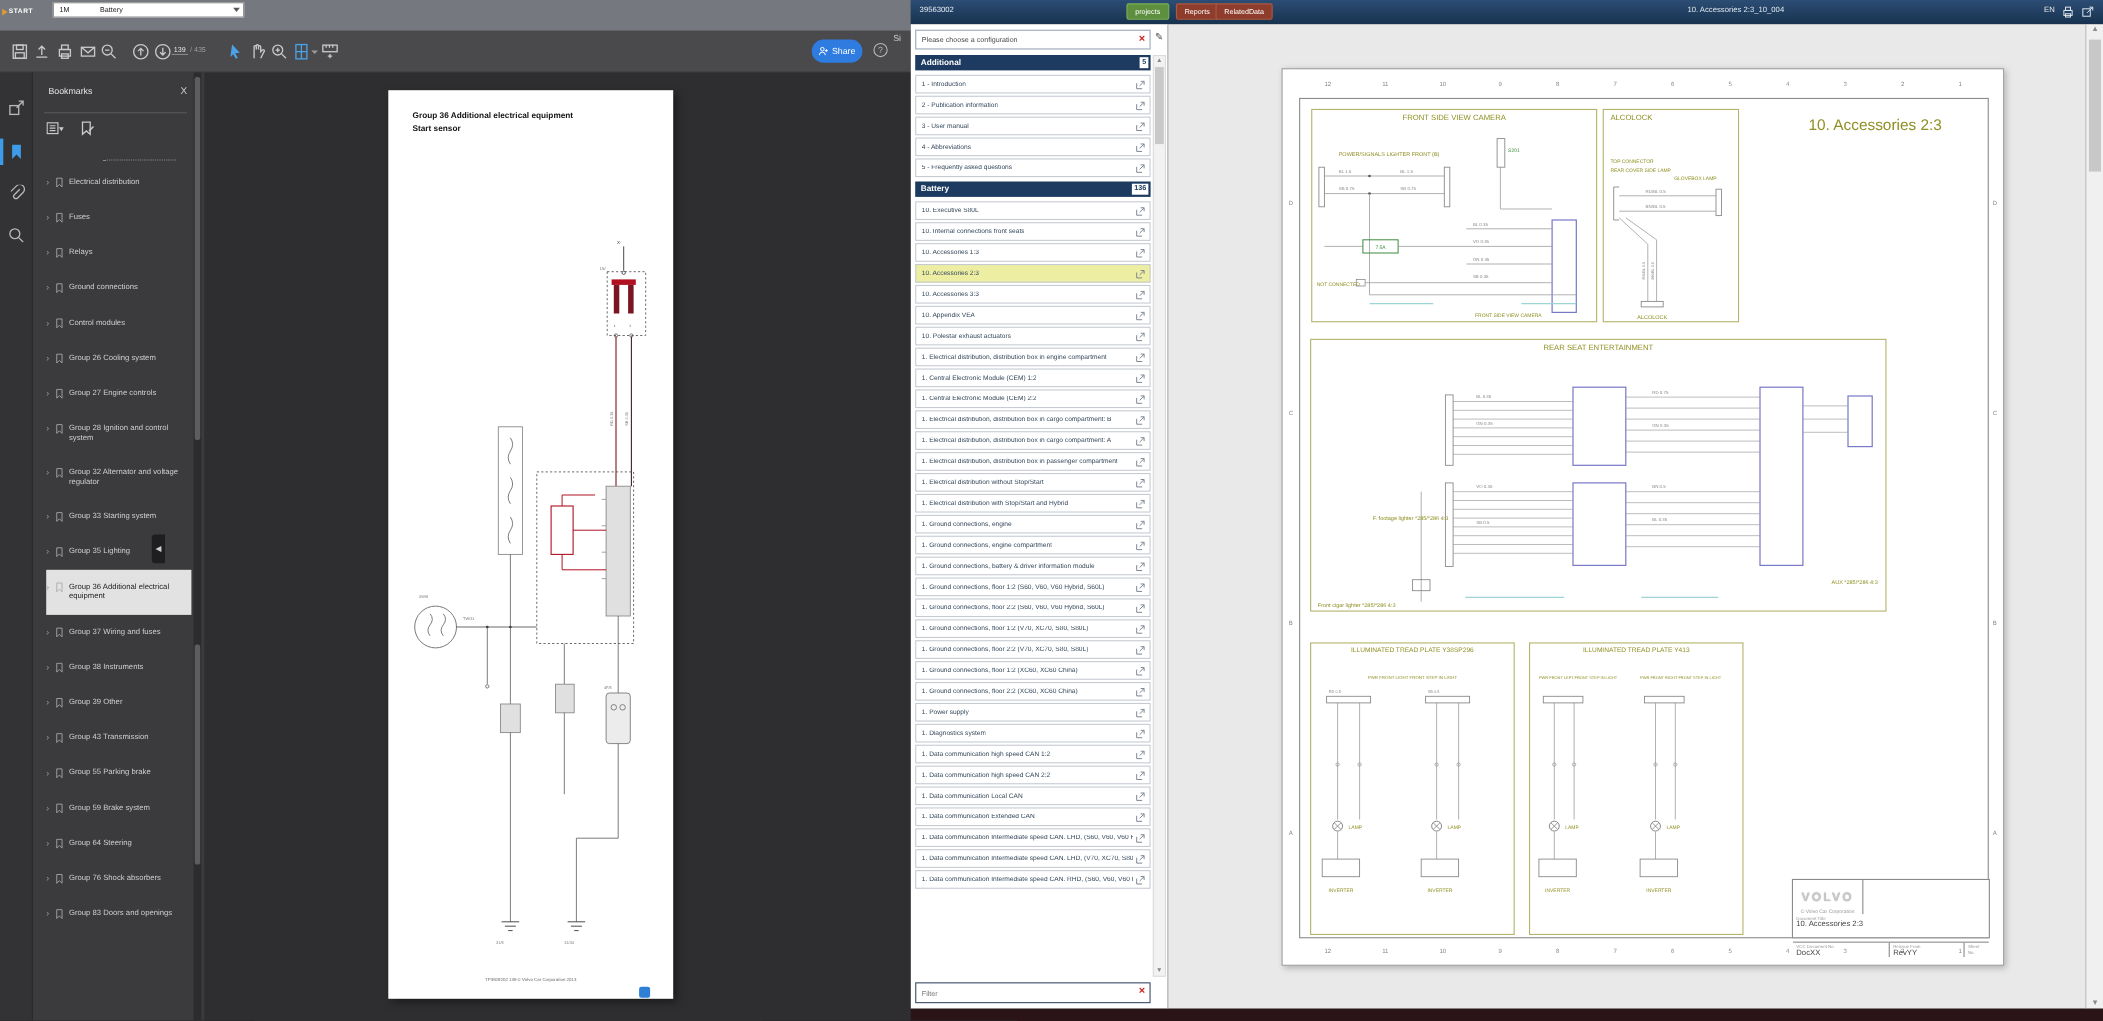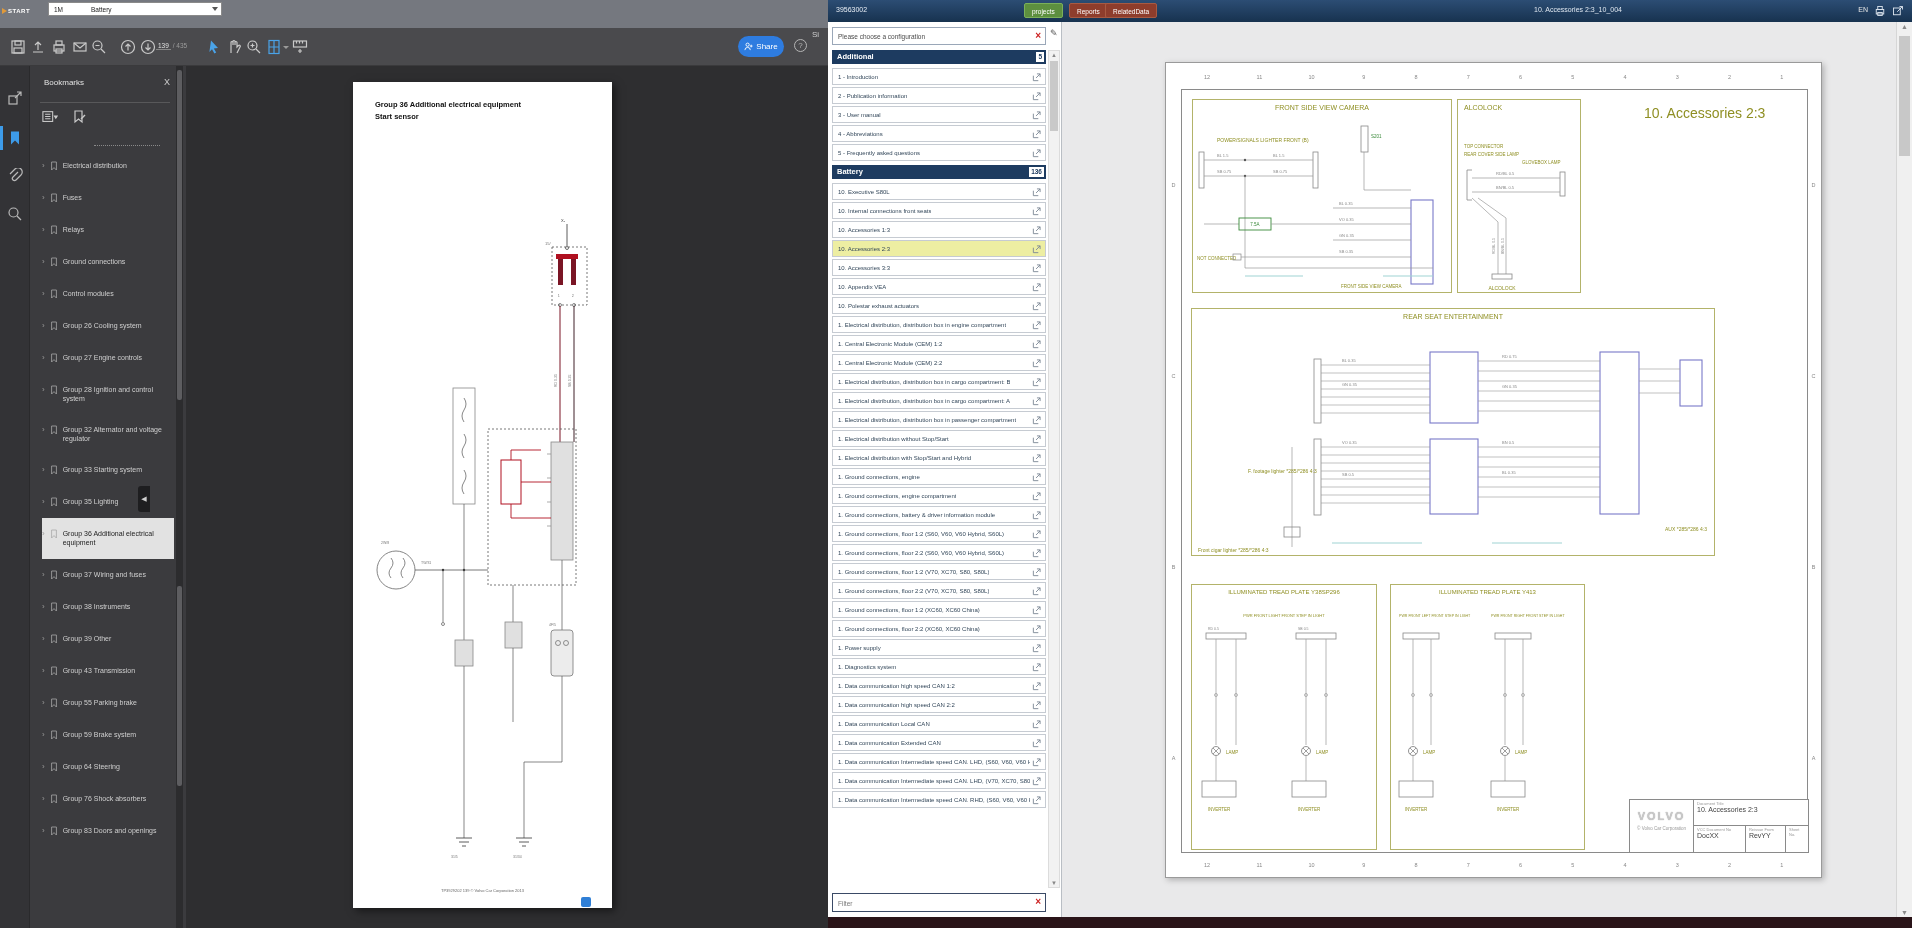--- a/index.html
+++ b/index.html
@@ -79,21 +79,21 @@
   .diagram-area{left:1062px;top:22px;width:834px;height:895px;background:#e9e9ea;}
   .sheet{position:absolute;left:103px;top:40px;width:657px;height:816px;background:#fff;border:1px solid #9a9a9a;box-shadow:2px 2px 6px rgba(0,0,0,.25);}
   .inner-frame{position:absolute;left:15px;top:26px;width:627px;height:764px;border:1px solid #8a8a8a;}
   .ruler-row{position:absolute;left:15px;width:627px;height:16px;display:flex;}
   .ruler-row span{flex:1;text-align:center;font-size:5.5px;color:#888;line-height:16px;}
   .ruler-col{position:absolute;top:26px;width:15px;height:764px;display:flex;flex-direction:column;}
   .ruler-col span{flex:1;text-align:center;font-size:5.5px;color:#888;display:flex;align-items:center;justify-content:center;}
   .obox{position:absolute;border:1px solid #b3b36a;}
   .obox-title{position:absolute;top:4px;left:0;right:0;text-align:center;font-size:7px;color:#8f8f23;}
   .sheet-title{position:absolute;font-size:14px;color:#8f8f23;}
-  .tblock{position:absolute;border:1px solid #8a8a8a;background:#fff;display:flex;}
+  .tblock{position:absolute;border:1px solid #8a8a8a;background:#fff;display:flex;flex-direction:column;}
   .tb-logo{width:64px;border-right:1px solid #8a8a8a;text-align:center;padding-top:10px;}
   .tb-logo-txt{font-size:11px;font-weight:bold;letter-spacing:2px;color:#c9c9c9;text-shadow:0 0 1px #999;}
   .tb-copy{font-size:4.5px;color:#999;margin-top:4px;}
   .tb-right{flex:1;display:flex;flex-direction:column;}
   .tb-cell-lab{font-size:4px;color:#999;padding:1px 3px 0;}
   .tb-cell-val{font-size:7px;color:#444;padding:0 3px;}
   .tb-row1{border-bottom:1px solid #8a8a8a;height:26px;}
   .tb-row2{flex:1;display:flex;}
   .tb-docno{flex:1.3;border-right:1px solid #8a8a8a;}
   .tb-re{flex:1;border-right:1px solid #8a8a8a;}

